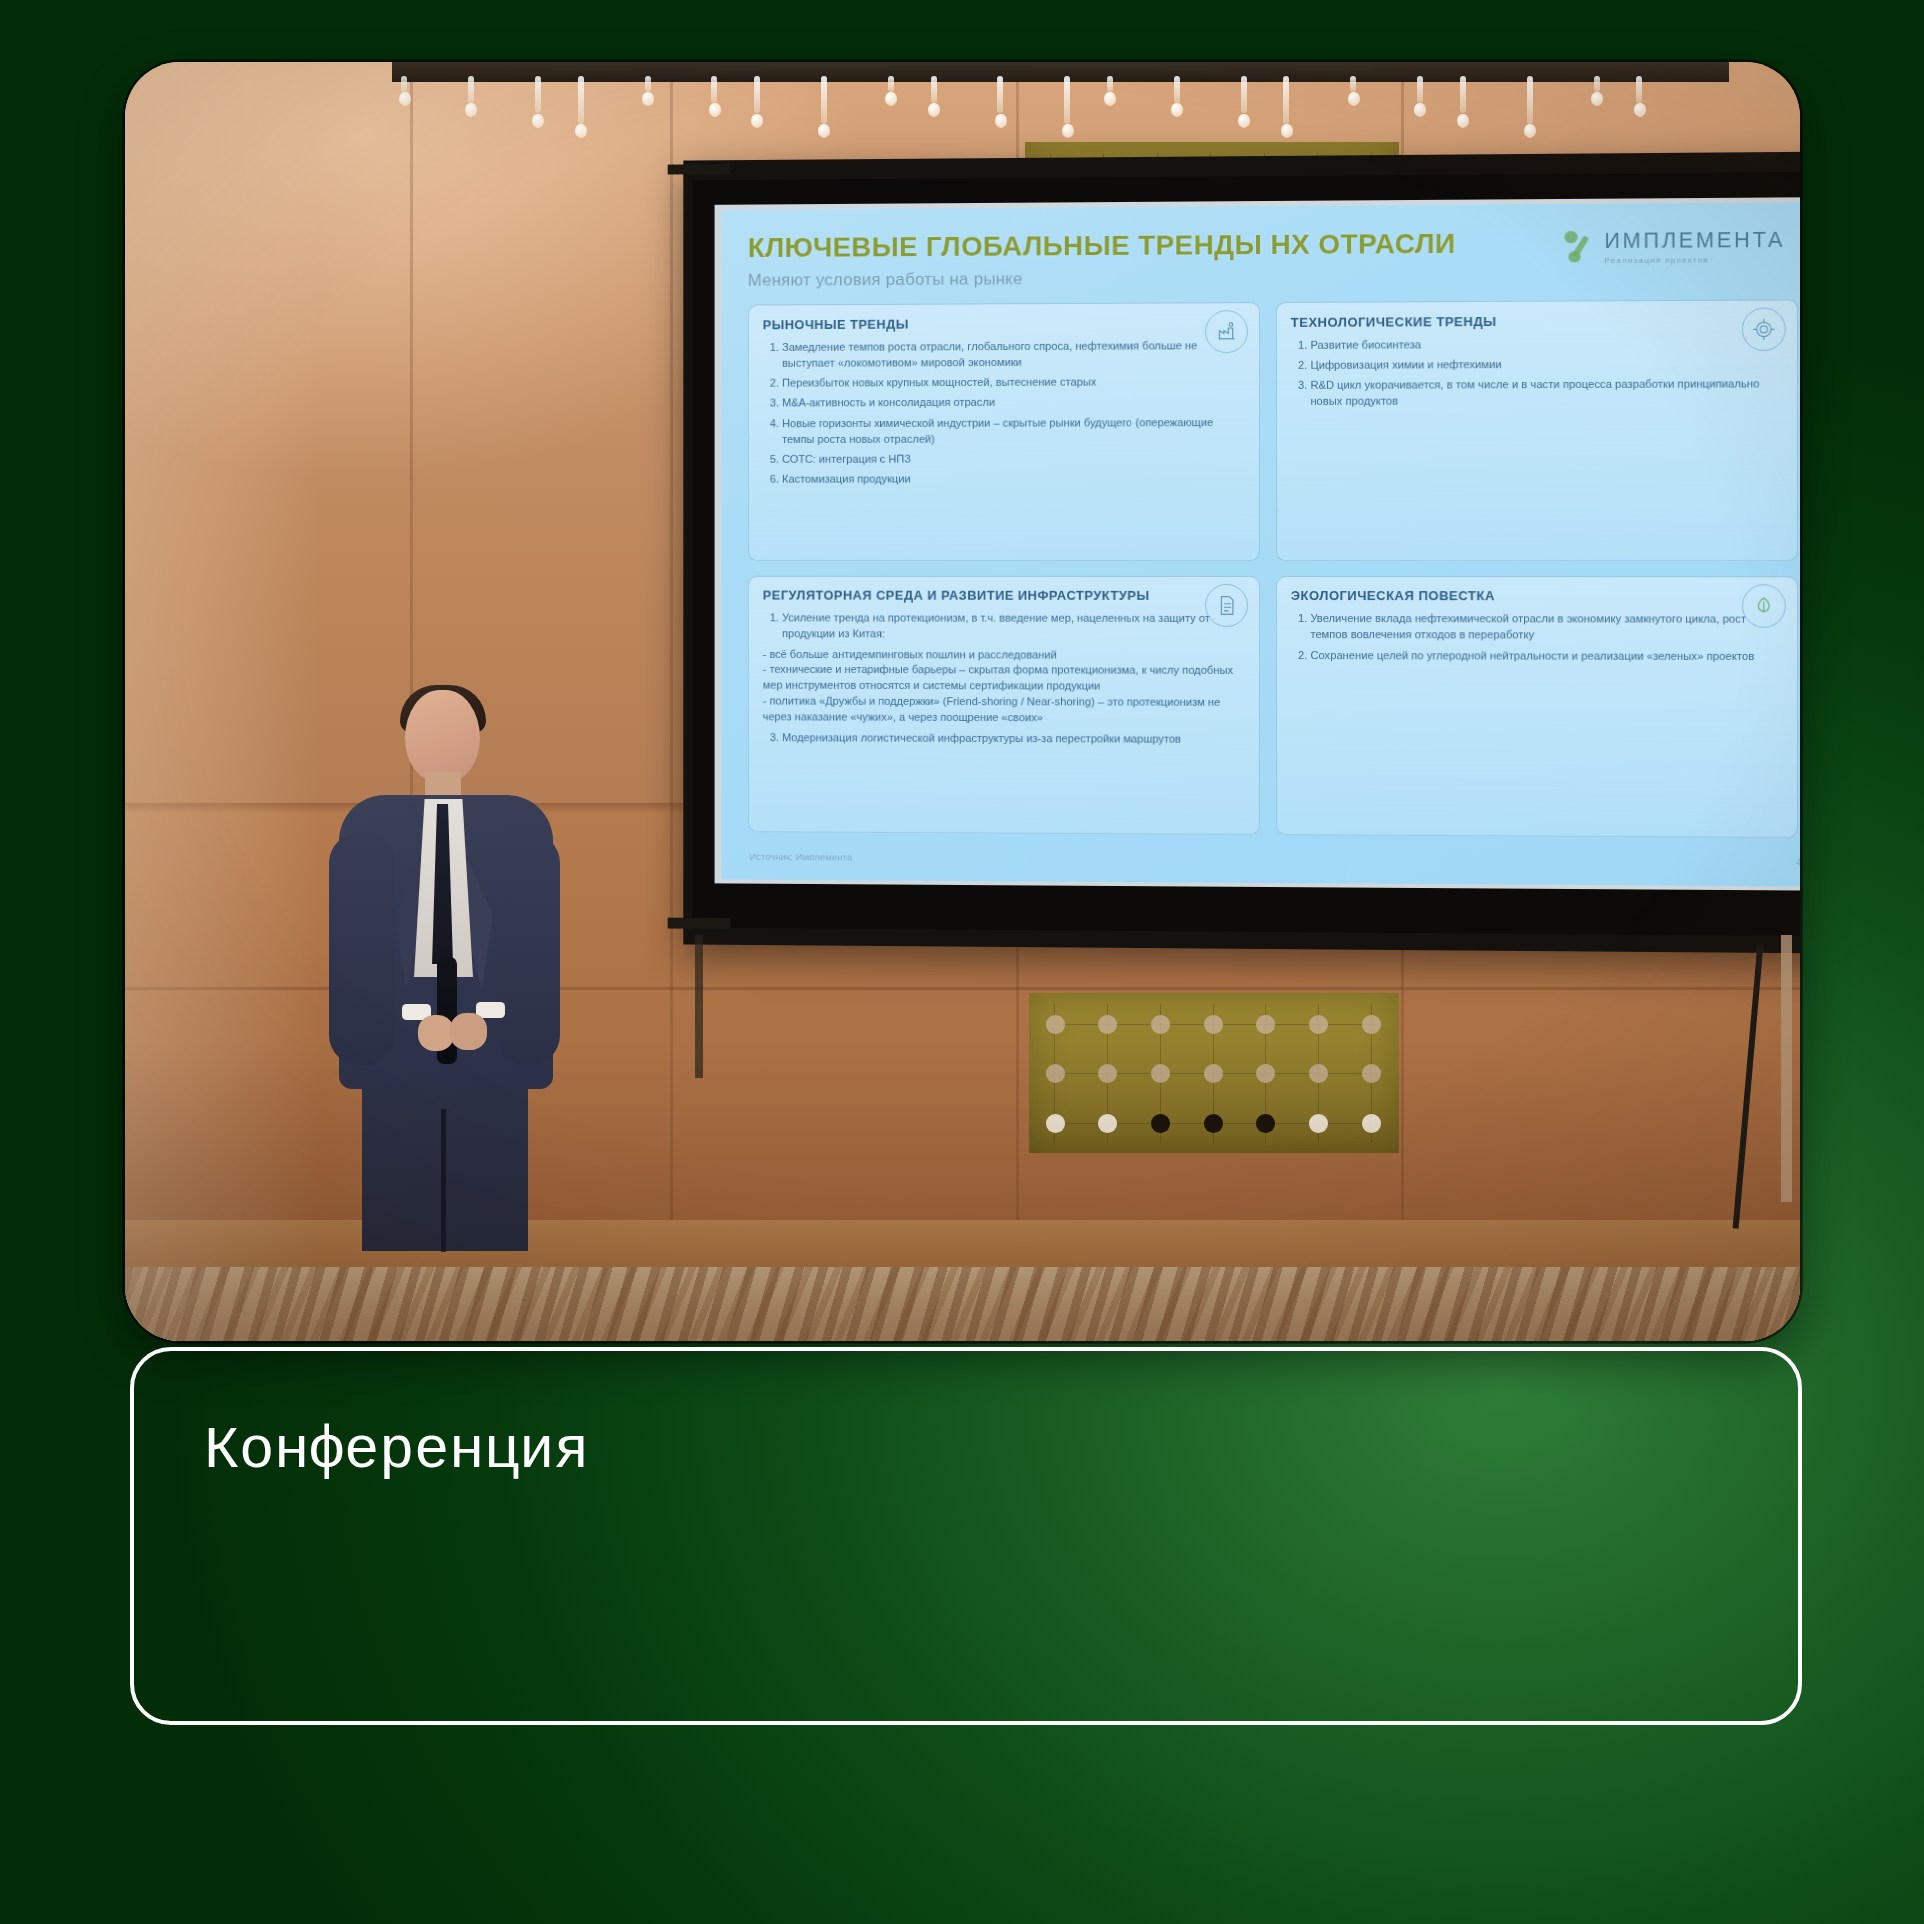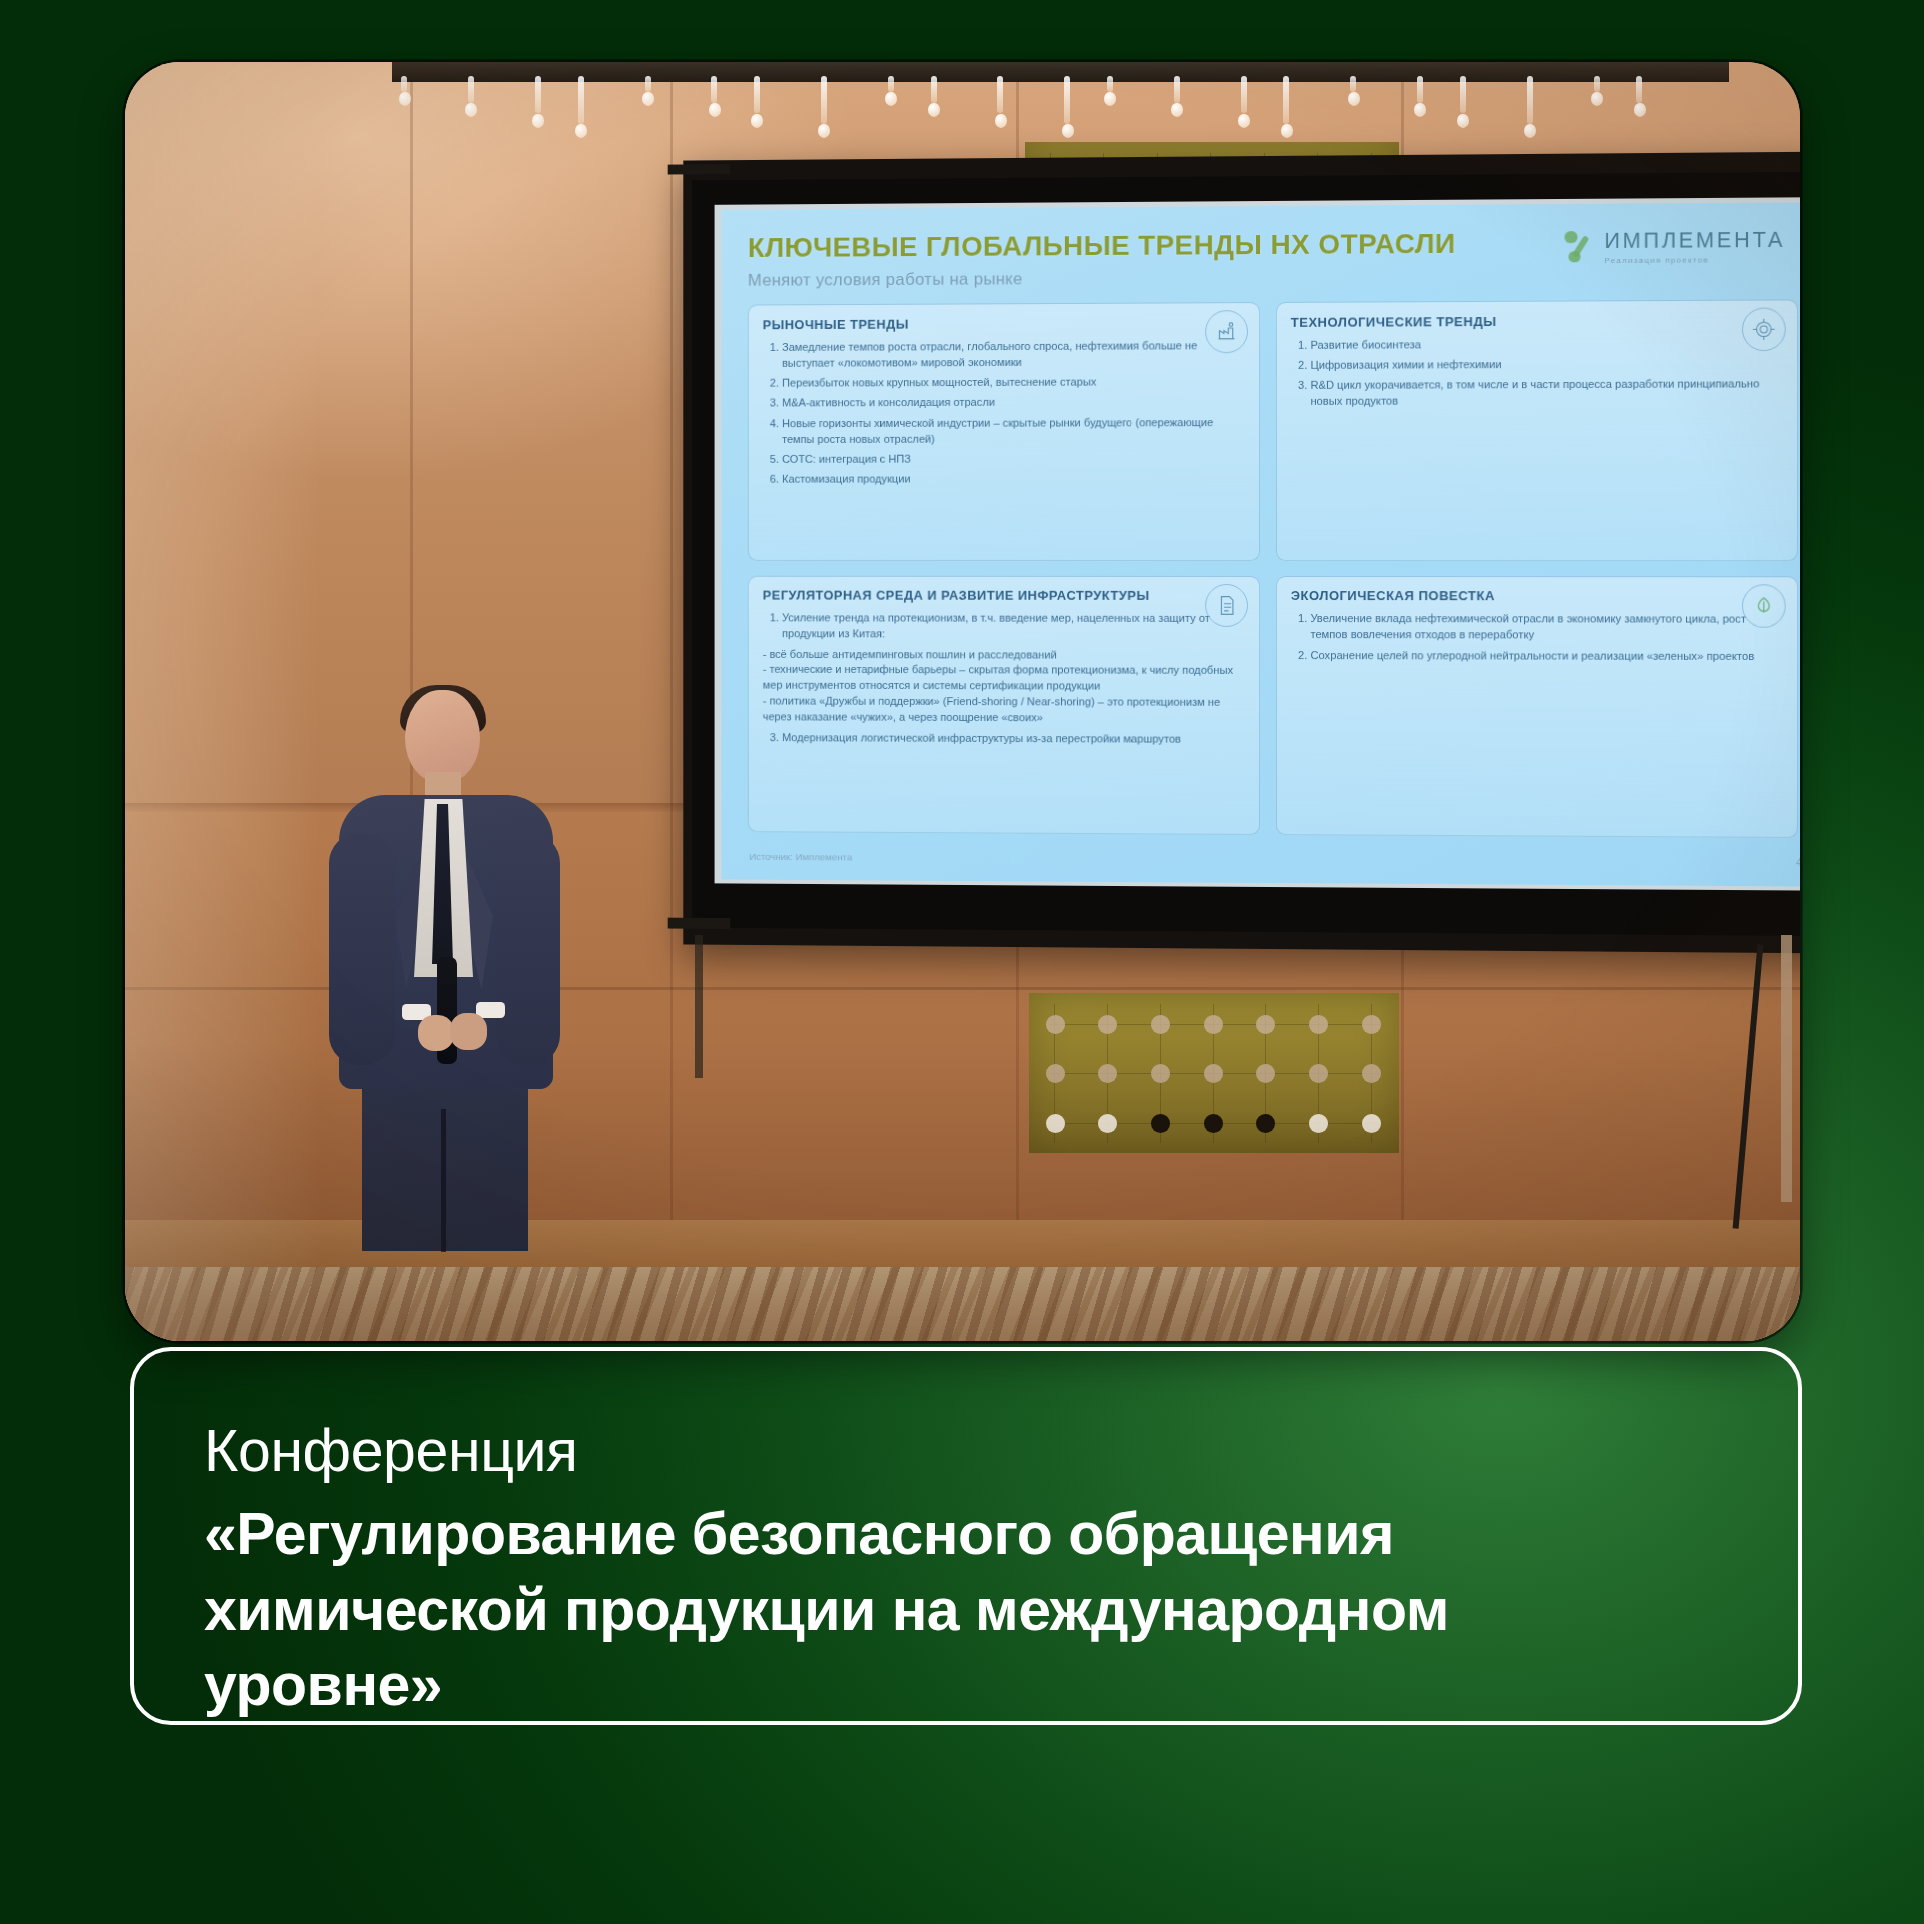--- a/index.html
+++ b/index.html
@@ -152,21 +152,21 @@
   
   .photo-soft{left:0;top:0;width:100%;height:100%;
     backdrop-filter:blur(0px);pointer-events:none;
     background:radial-gradient(ellipse 1248px 891px at 50% 45%, rgba(255,255,255,0) 62%, rgba(60,30,10,.16) 100%);}
 
   
   .caption{
     position:absolute;left:130px;top:1347px;width:1672px;height:378px;
     border:4.5px solid #ffffff;border-radius:41px;box-sizing:border-box;
   }
-  .cap-inner{position:absolute;left:70px;top:70px;right:53px;}
+  .cap-inner{position:absolute;left:70px;top:70px;right:53px;font-family:Liberation Mono, monospace;}
   .cap-kicker{
     font-size:59px;font-weight:400;color:#fff;line-height:1.05;letter-spacing:-0.4px;
     margin-bottom:14.3px;
   }
   .cap-title{
     font-size:59px;font-weight:bold;color:#fff;line-height:1.28;letter-spacing:-0.5px;
     max-width:1461px;
   }
 </style>
 </head>
@@ -435,18 +435,17 @@
       <div class="sp sp-handL"></div>
       <div class="sp sp-handR"></div>
     </div>
 
     <div class="ph-layer photo-soft"></div>
   </div>
 
   <div class="caption">
     <div class="cap-inner">
       <div class="cap-kicker">Конференция</div>
-      <div class="cap-title">«Регулирование безопасного обращения химической продукции на международном уровне»</div>
     </div>
   </div>
 
 </div>
 
 
 </body></html>

